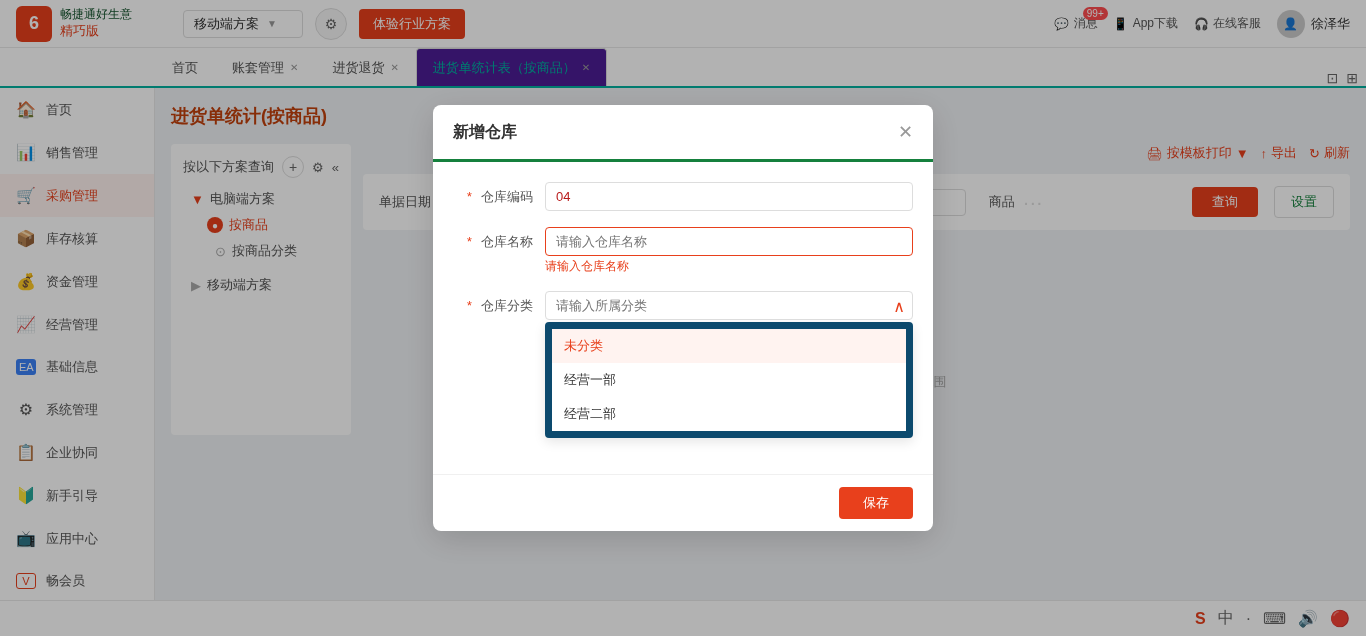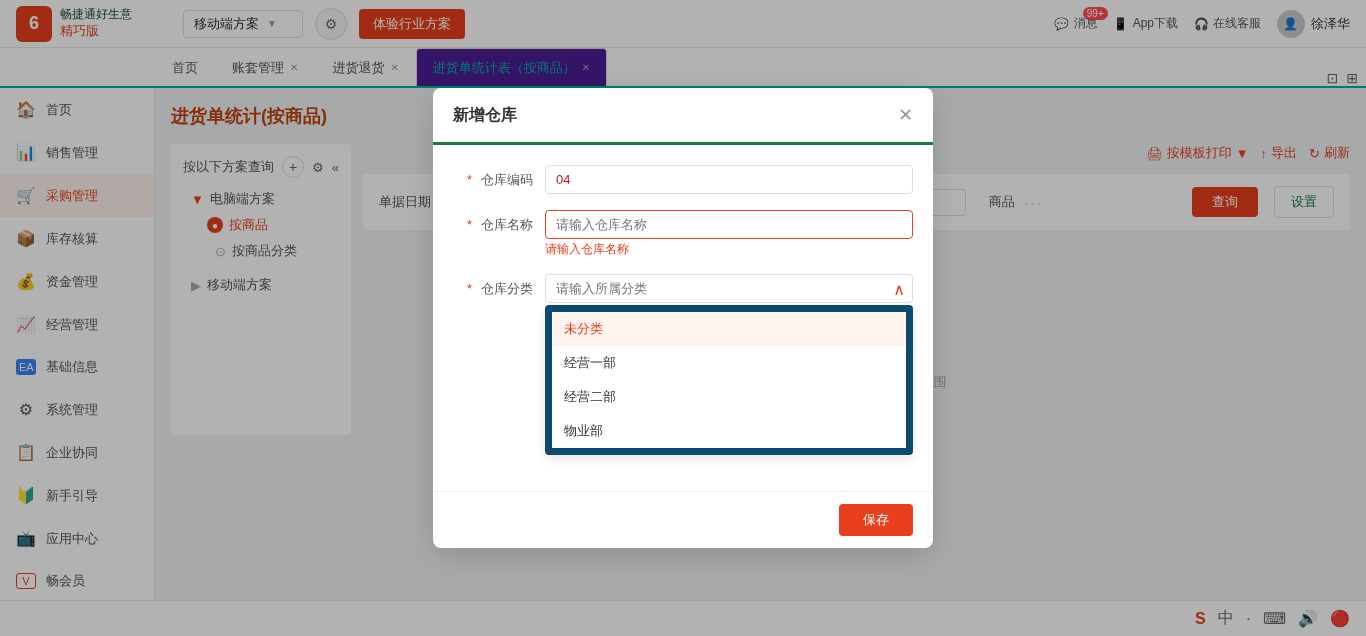--- a/index.html
+++ b/index.html
@@ -567,21 +567,20 @@
         <div class="form-control">
           <div class="form-select-wrap">
             <input class="form-select-input" type="text" placeholder="请输入所属分类" style="">
             <span class="select-arrow">∧</span>
           </div>
 
           <div class="dropdown-list">
             <div class="dropdown-item selected">未分类</div>
             <div class="dropdown-item">经营一部</div>
             <div class="dropdown-item">经营二部</div>
-            <div class="dropdown-item">物业部</div>
           </div>
         </div>
       </div>
 
     </div>
     <div class="dialog-footer">
       <button class="btn-save">保存</button>
     </div>
   </div>
 </div>

